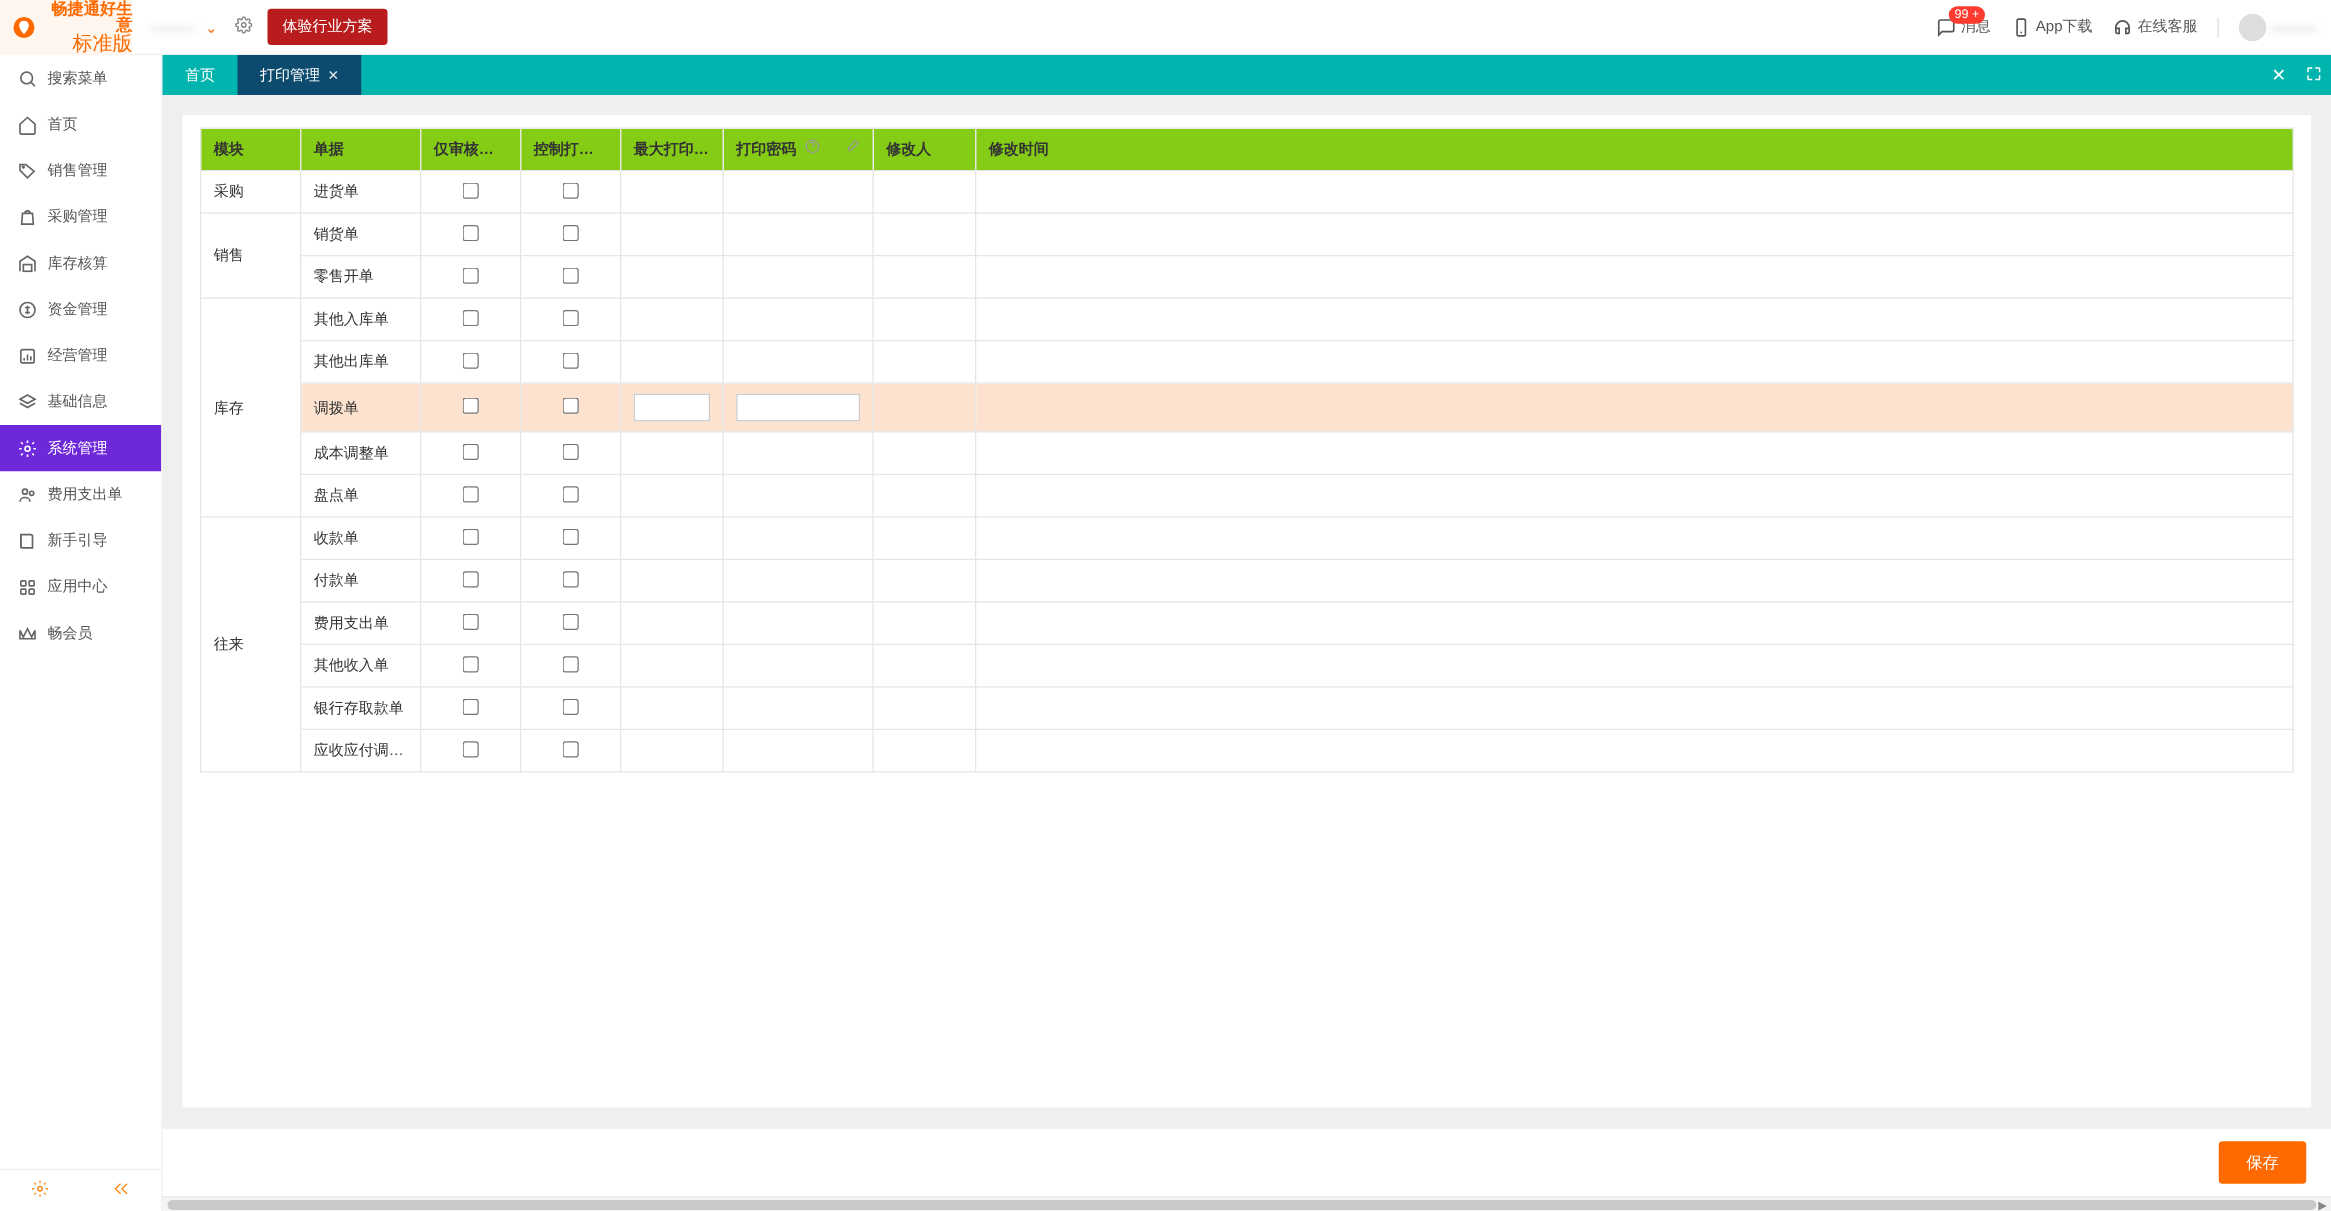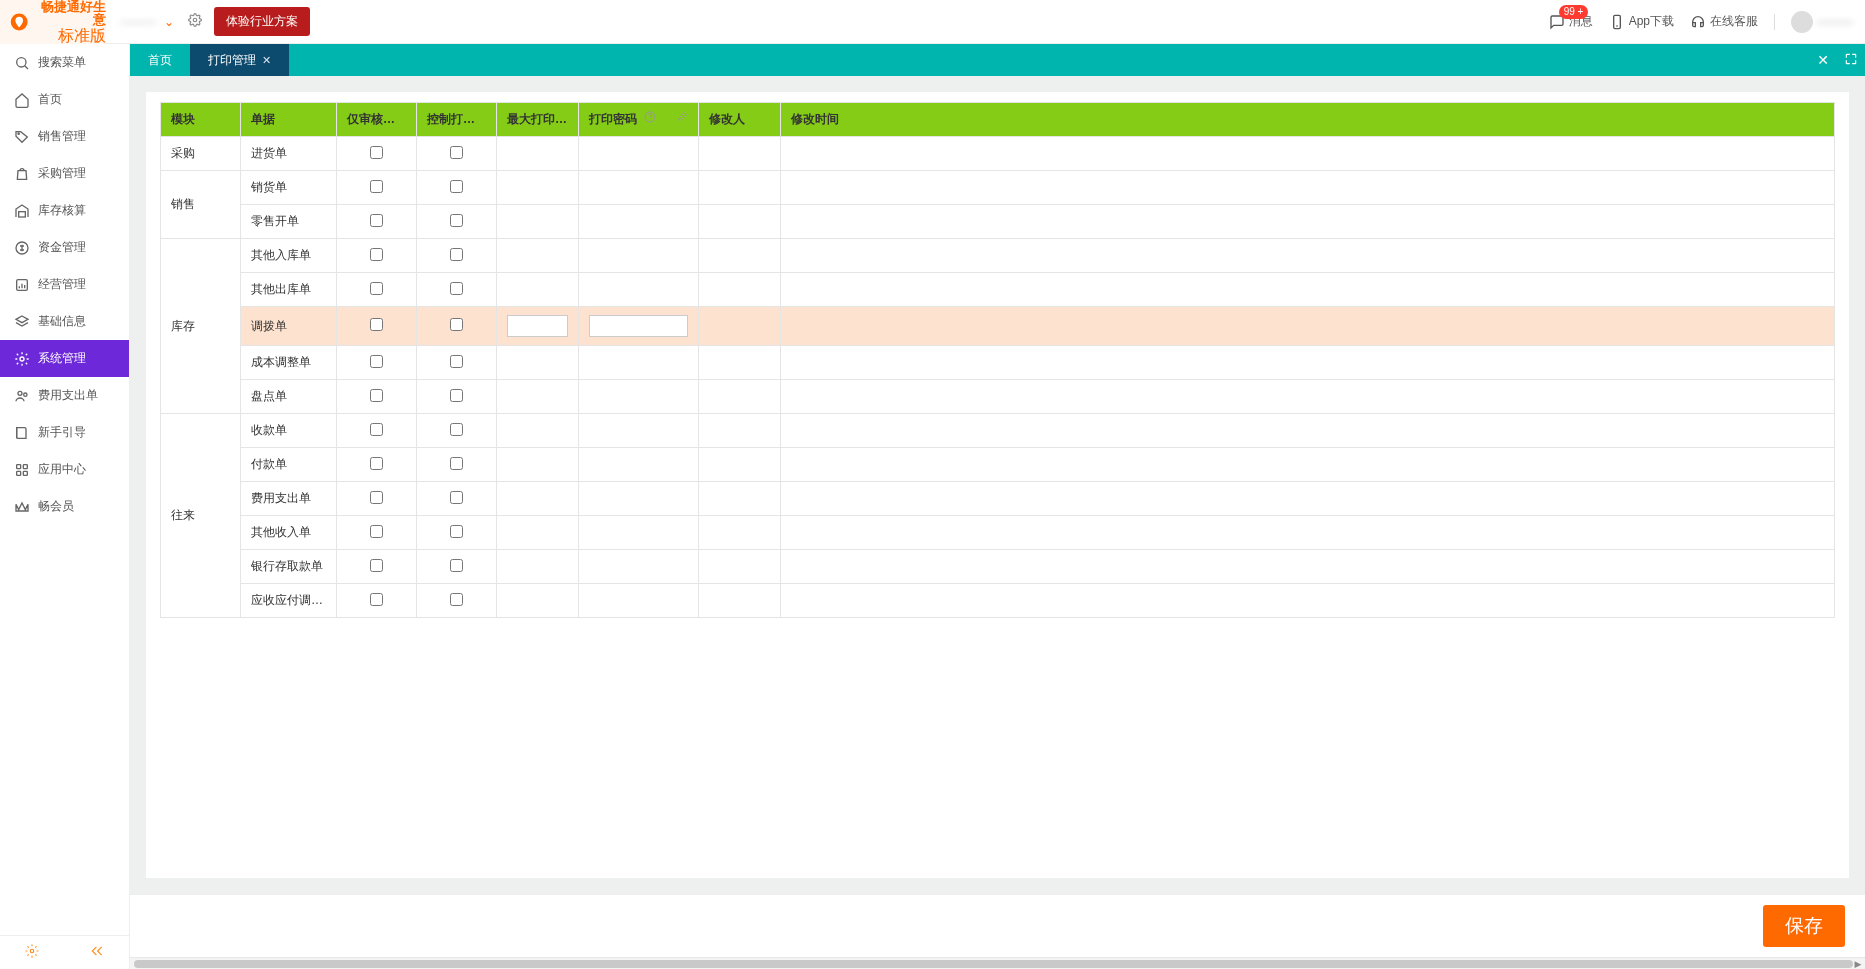--- a/index.html
+++ b/index.html
@@ -65,21 +65,21 @@
   .col-time { width: auto; }
   td.center { text-align: center; }
   input[type="checkbox"] { width: 13px; height: 13px; cursor: pointer; }
   tr.highlight td { background: #fde3cf; }
   tr.highlight td input[type="text"] { width: 100%; height: 22px; border: 1px solid #ccc; background: #fff; padding: 0 4px; }
   .th-icons { display: inline-flex; align-items: center; gap: 6px; margin-left: 4px; color: #999; }
   .th-right { float: right; color: #999; }
 
   
   .footerbar { background: #fff; border-top: 1px solid #eee; padding: 10px 20px; display: flex; justify-content: flex-end; }
-  .save-btn { background: #ff6a00; color: #fff; border: none; border-radius: 3px; padding: 8px 22px; font-size: 19px; cursor: pointer; }
+  .save-btn { background: #ff6a00; color: #fff; border: none; border-radius: 3px; padding: 8px 22px; font-size: 13px; cursor: pointer; }
 
   .hscroll { height: 12px; background: #f4f4f4; border-top: 1px solid #e8e8e8; position: relative; }
   .hscroll .thumb { position: absolute; left: 4px; top: 2px; right: 12px; height: 8px; background: #c9c9c9; border-radius: 4px; }
   .hscroll .arrow { position: absolute; right: 2px; top: 0; width: 10px; height: 12px; display: flex; align-items: center; justify-content: center; color: #888; font-size: 9px; }
 </style>
 </head>
 <body>
 
 <div class="topbar">
   <div class="logo-area">

